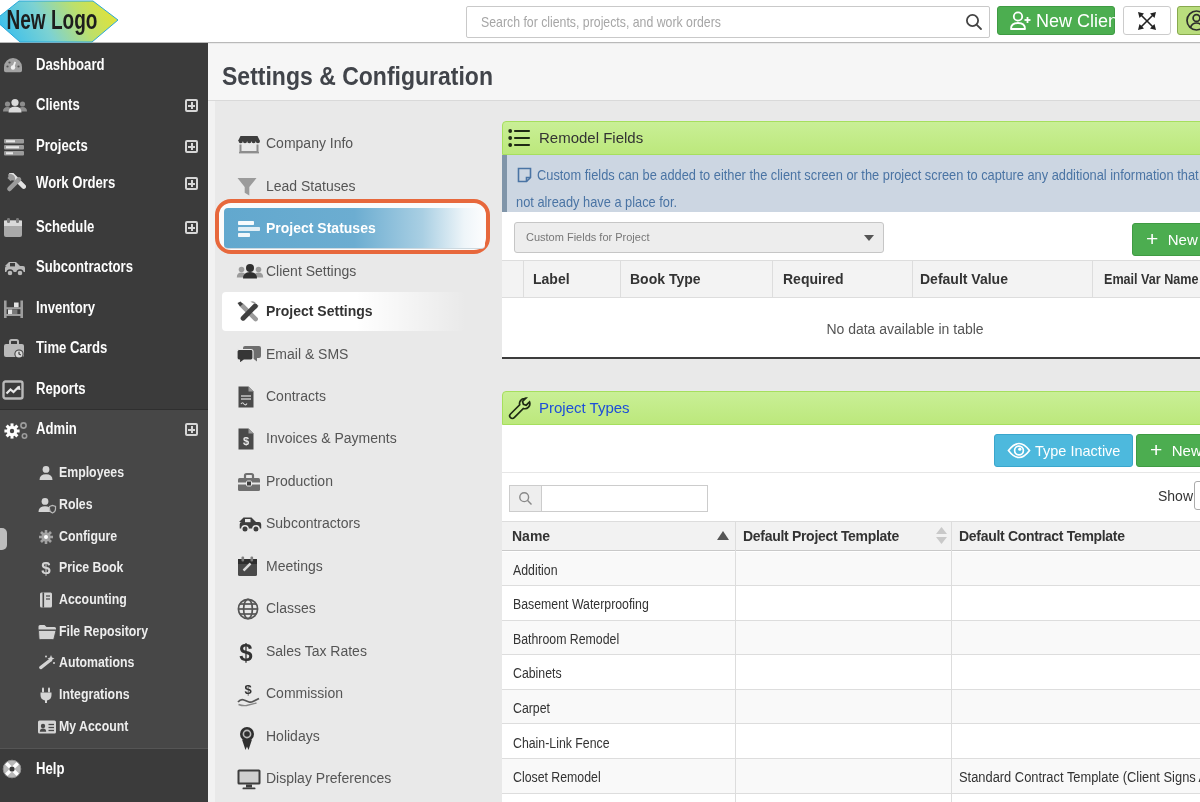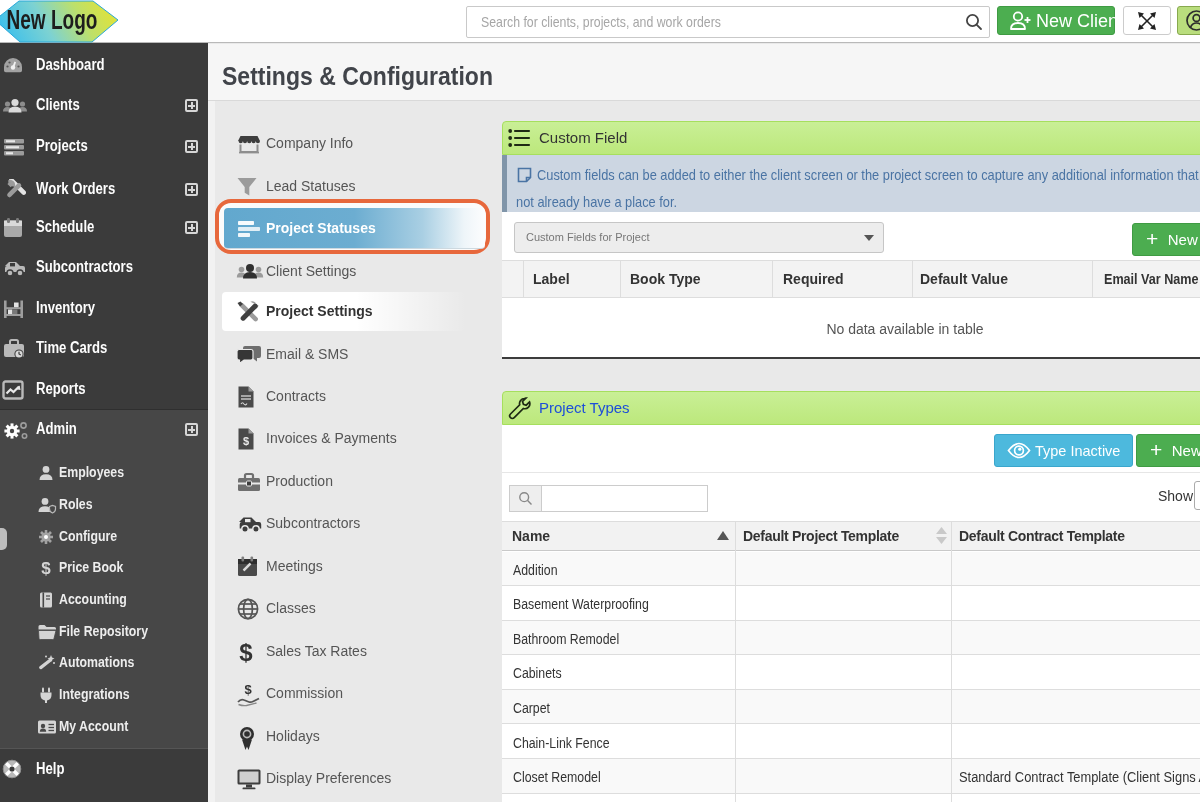--- a/index.html
+++ b/index.html
@@ -109,21 +109,21 @@
       </g>
       <g fill="#e8e8e8">
         <rect x="4" y="4.2" width="9" height="2.1"></rect>
         <rect x="4" y="10.2" width="13" height="2.1"></rect>
         <rect x="4" y="16.2" width="7" height="2.1"></rect>
       </g>
     </svg>
     <span class="t cx82">Projects</span>
     <span class="plusbox"></span>
   </div>
-<div class="srow" style="top:178px">
+<div class="srow" style="top:172px">
     <svg width="24" height="22" viewBox="0 0 24 22">
       <rect x="1" y="3.6" width="22" height="4.6" rx="2.3" fill="#e3e3e3" transform="rotate(45 12 11)"></rect>
       <path d="M6.2 1.2 a5 5 0 0 1 5.4 1.1 a5 5 0 0 1 1.1 5.4 l-3 -0.4 -1 1 -3.3 -3.3 1 -1 z" fill="#9b9b9b"></path>
       <rect x="3" y="9" width="18" height="4.6" rx="2.3" fill="#9b9b9b" transform="rotate(-45 12 11)"></rect>
     </svg>
     <span class="t cx82">Work Orders</span>
     <span class="plusbox"></span>
   </div>
 <div class="srow" style="top:216px">
     <svg width="22" height="22" viewBox="0 0 22 22">
@@ -455,21 +455,21 @@
       <line x1="7" y1="4" x2="21" y2="4"></line>
       <line x1="7" y1="11" x2="21" y2="11"></line>
       <line x1="7" y1="18" x2="21" y2="18"></line>
     </g>
     <g fill="#1e2a14">
       <circle cx="2.2" cy="4" r="1.9"></circle>
       <circle cx="2.2" cy="11" r="1.9"></circle>
       <circle cx="2.2" cy="18" r="1.9"></circle>
     </g>
   </svg>
-<div class="ab" style="left:539px;top:128px;height:20px;line-height:20px;font-size:15px;color:#333">Custom Field</div>
+<div class="ab" style="left:539px;top:128px;height:20px;line-height:20px;font-size:15px;color:#333">Remodel Fields</div>
 <div class="ab" style="left:502px;top:155px;width:938px;height:57px;background:#ccd6e2;border-left:5px solid #8095a9"></div>
 <svg class="ab" style="left:517px;top:167px" width="15" height="16" viewBox="0 0 15 16">
     <path d="M1.5 1.5 h12 v9 l-4 4 h-8 z" fill="none" stroke="#4a74a4" stroke-width="1.6"></path>
     <path d="M13.5 10.5 h-4 v4" fill="none" stroke="#4a74a4" stroke-width="1.6"></path>
   </svg>
 <div class="ab" style="left:537px;top:166px;width:700px;height:18px;line-height:18px;font-size:15px;color:#4a74a4;white-space:nowrap;transform:scaleX(0.855);transform-origin:0 50%">Custom fields can be added to either the client screen or the project screen to capture any additional information that</div>
 <div class="ab" style="left:516px;top:193px;width:400px;height:18px;line-height:18px;font-size:15px;color:#4a74a4;transform:scaleX(0.855);transform-origin:0 50%">not already have a place for.</div>
 <div class="ab" style="left:502px;top:212px;width:938px;height:146px;background:#fff"></div>
 <div class="ab" style="left:514px;top:222px;width:370px;height:31px;background:#ededed;border:1px solid #c6c6c6;border-radius:3px"></div>
 <div class="ab" style="left:526px;top:228px;height:19px;line-height:19px;font-size:11px;color:#777">Custom Fields for Project</div>

